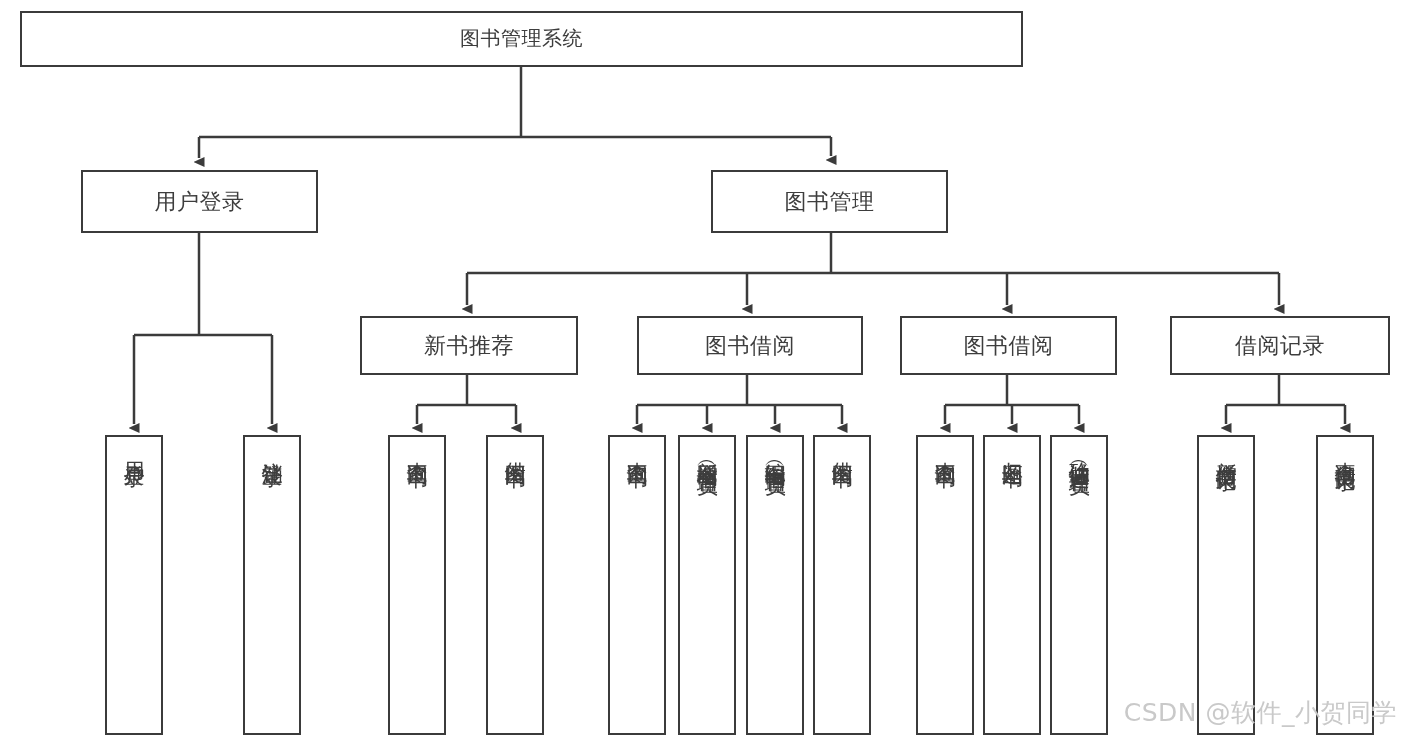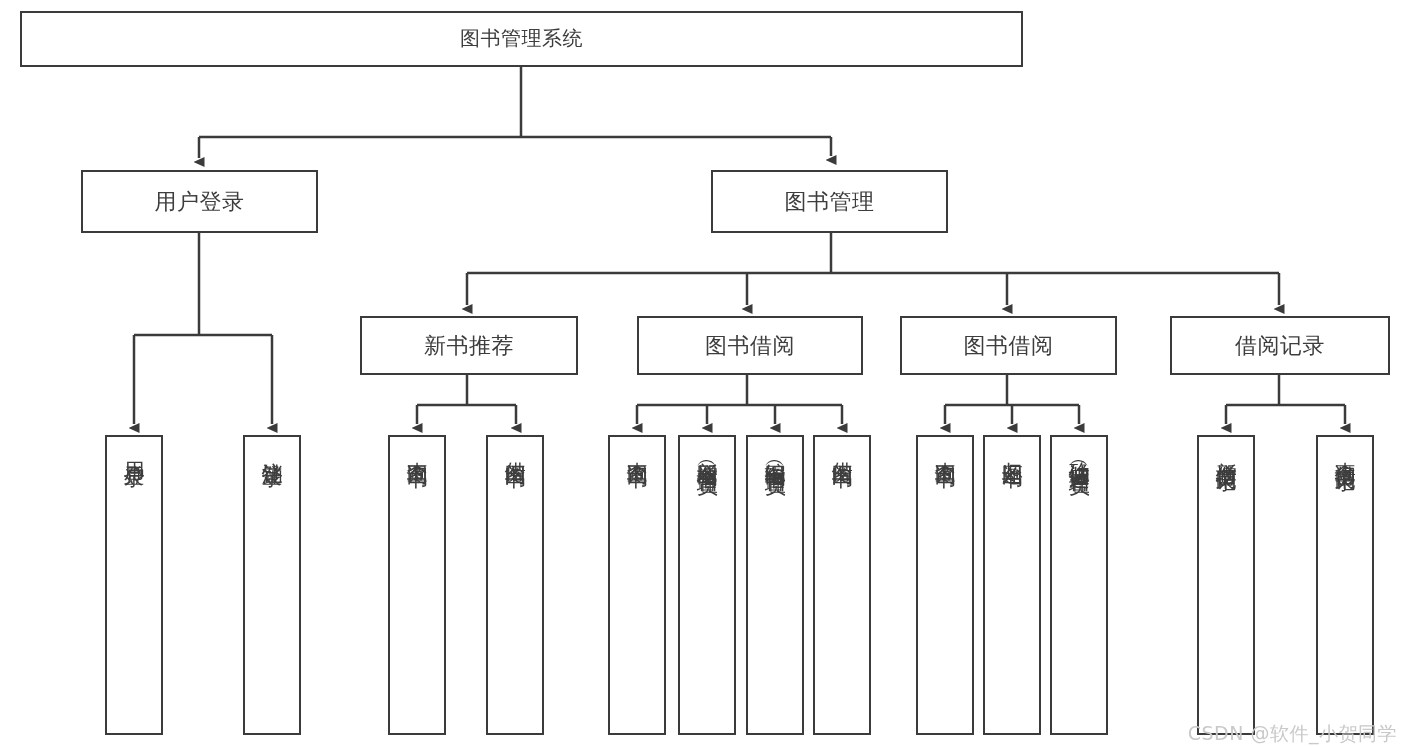--- a/index.html
+++ b/index.html
@@ -61,22 +61,22 @@
     writing-mode: vertical-rl;
     text-orientation: upright;
     line-height: 1.25;
     letter-spacing: 2px;
     white-space: normal;
     max-height: 285px;
   }
   .watermark {
     position: absolute;
     right: 8px;
-    bottom: 0;
-    font-size: 19px;
+    bottom: 18px;
+    font-size: 25px;
     color: #c9c9c9;
     letter-spacing: 0.5px;
     white-space: nowrap;
     user-select: none;
   }
 </style>
 </head>
 <body>
 
 <div id="diagram-canvas">

